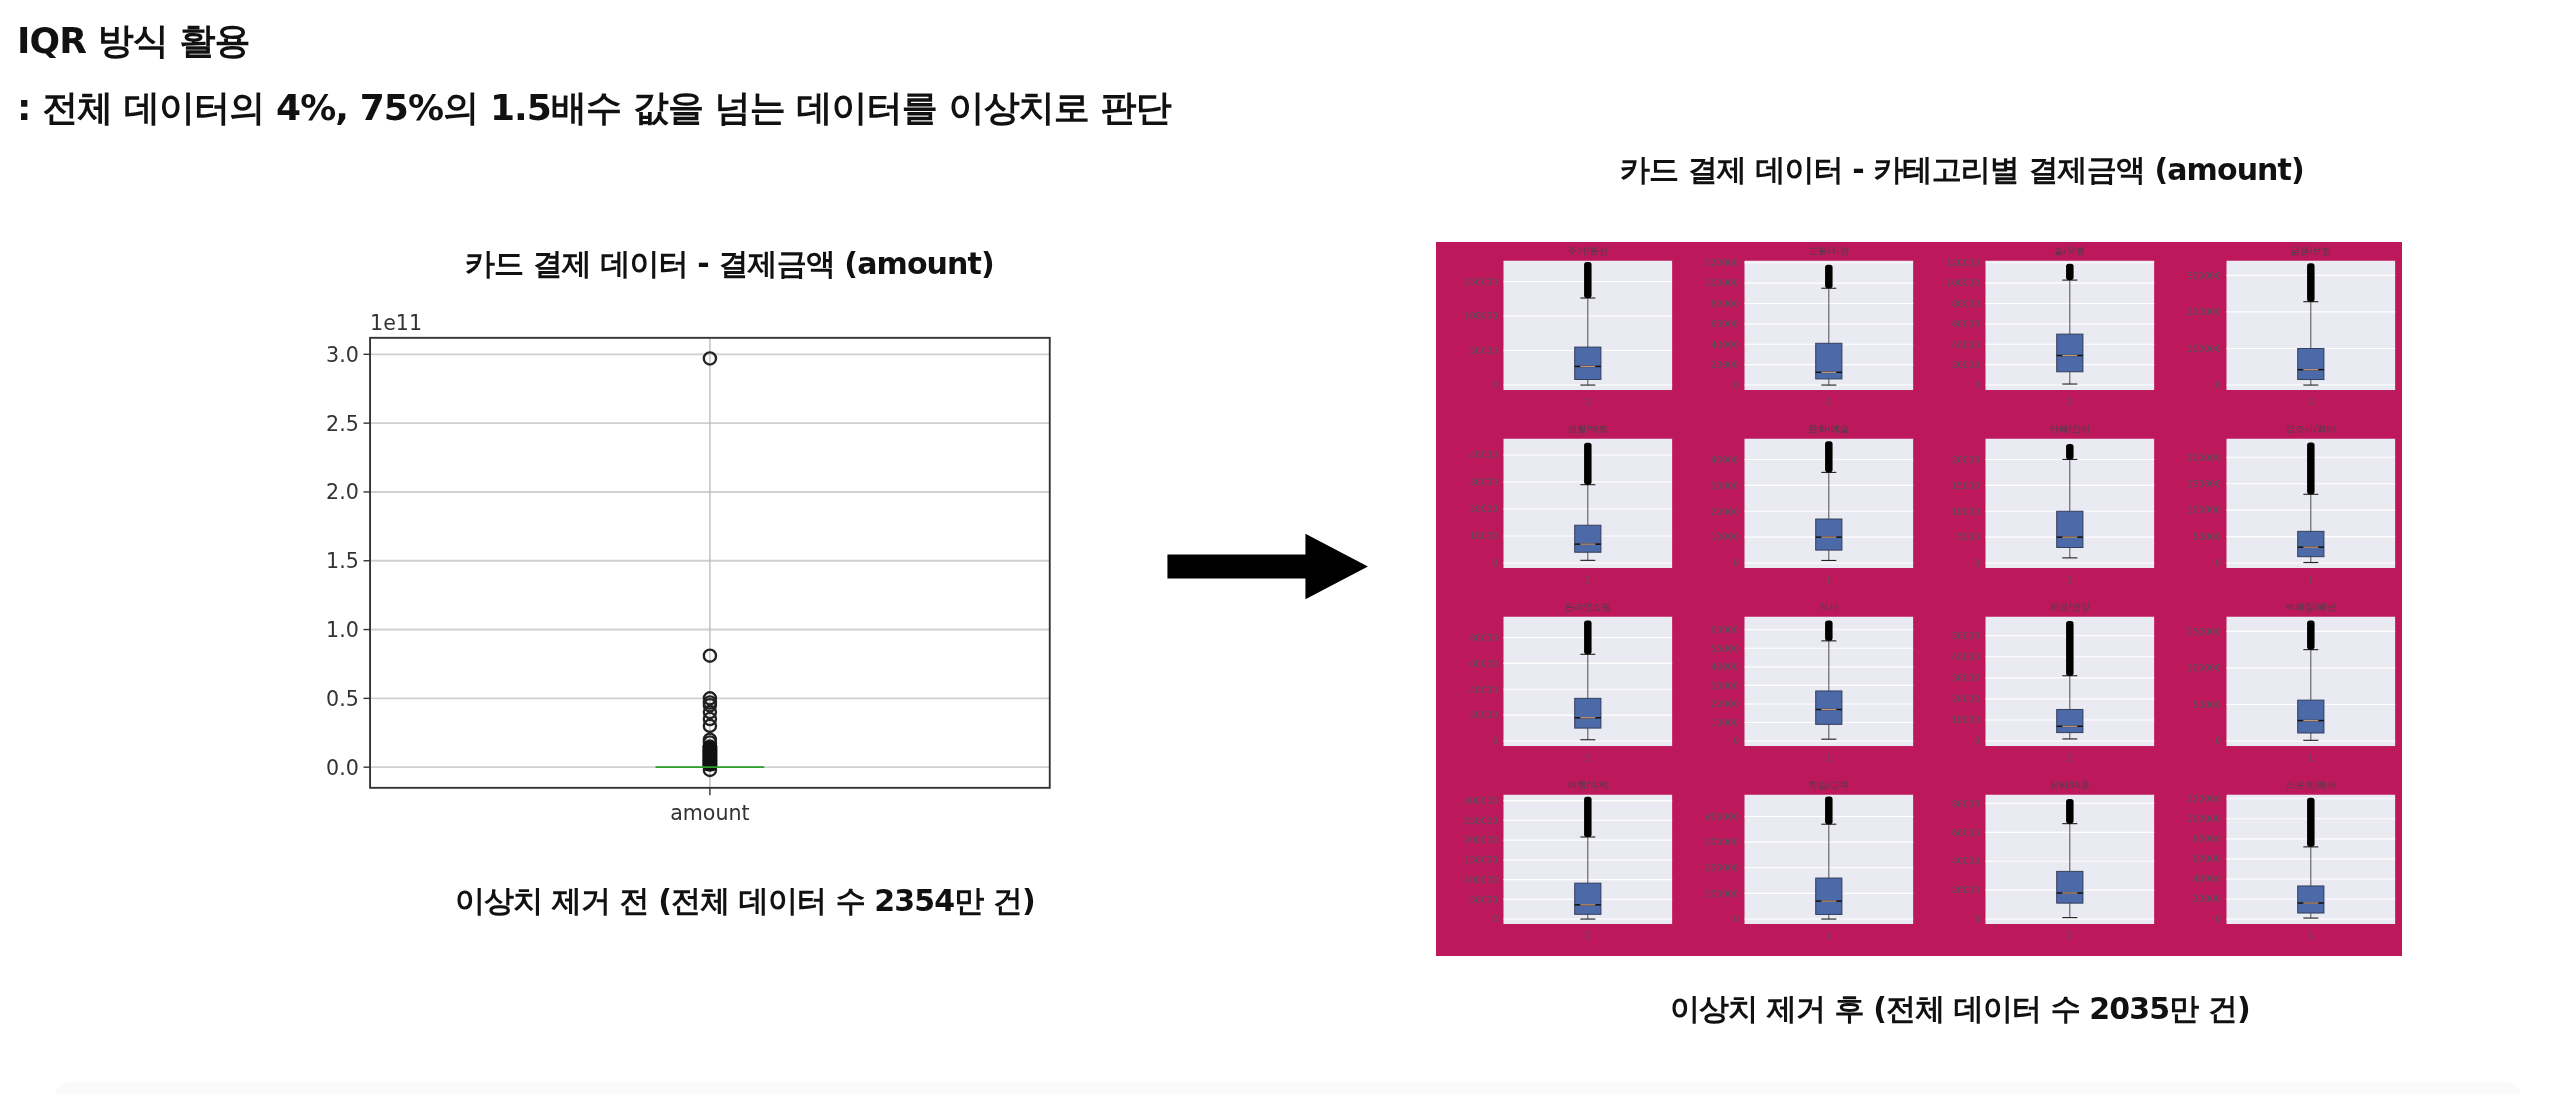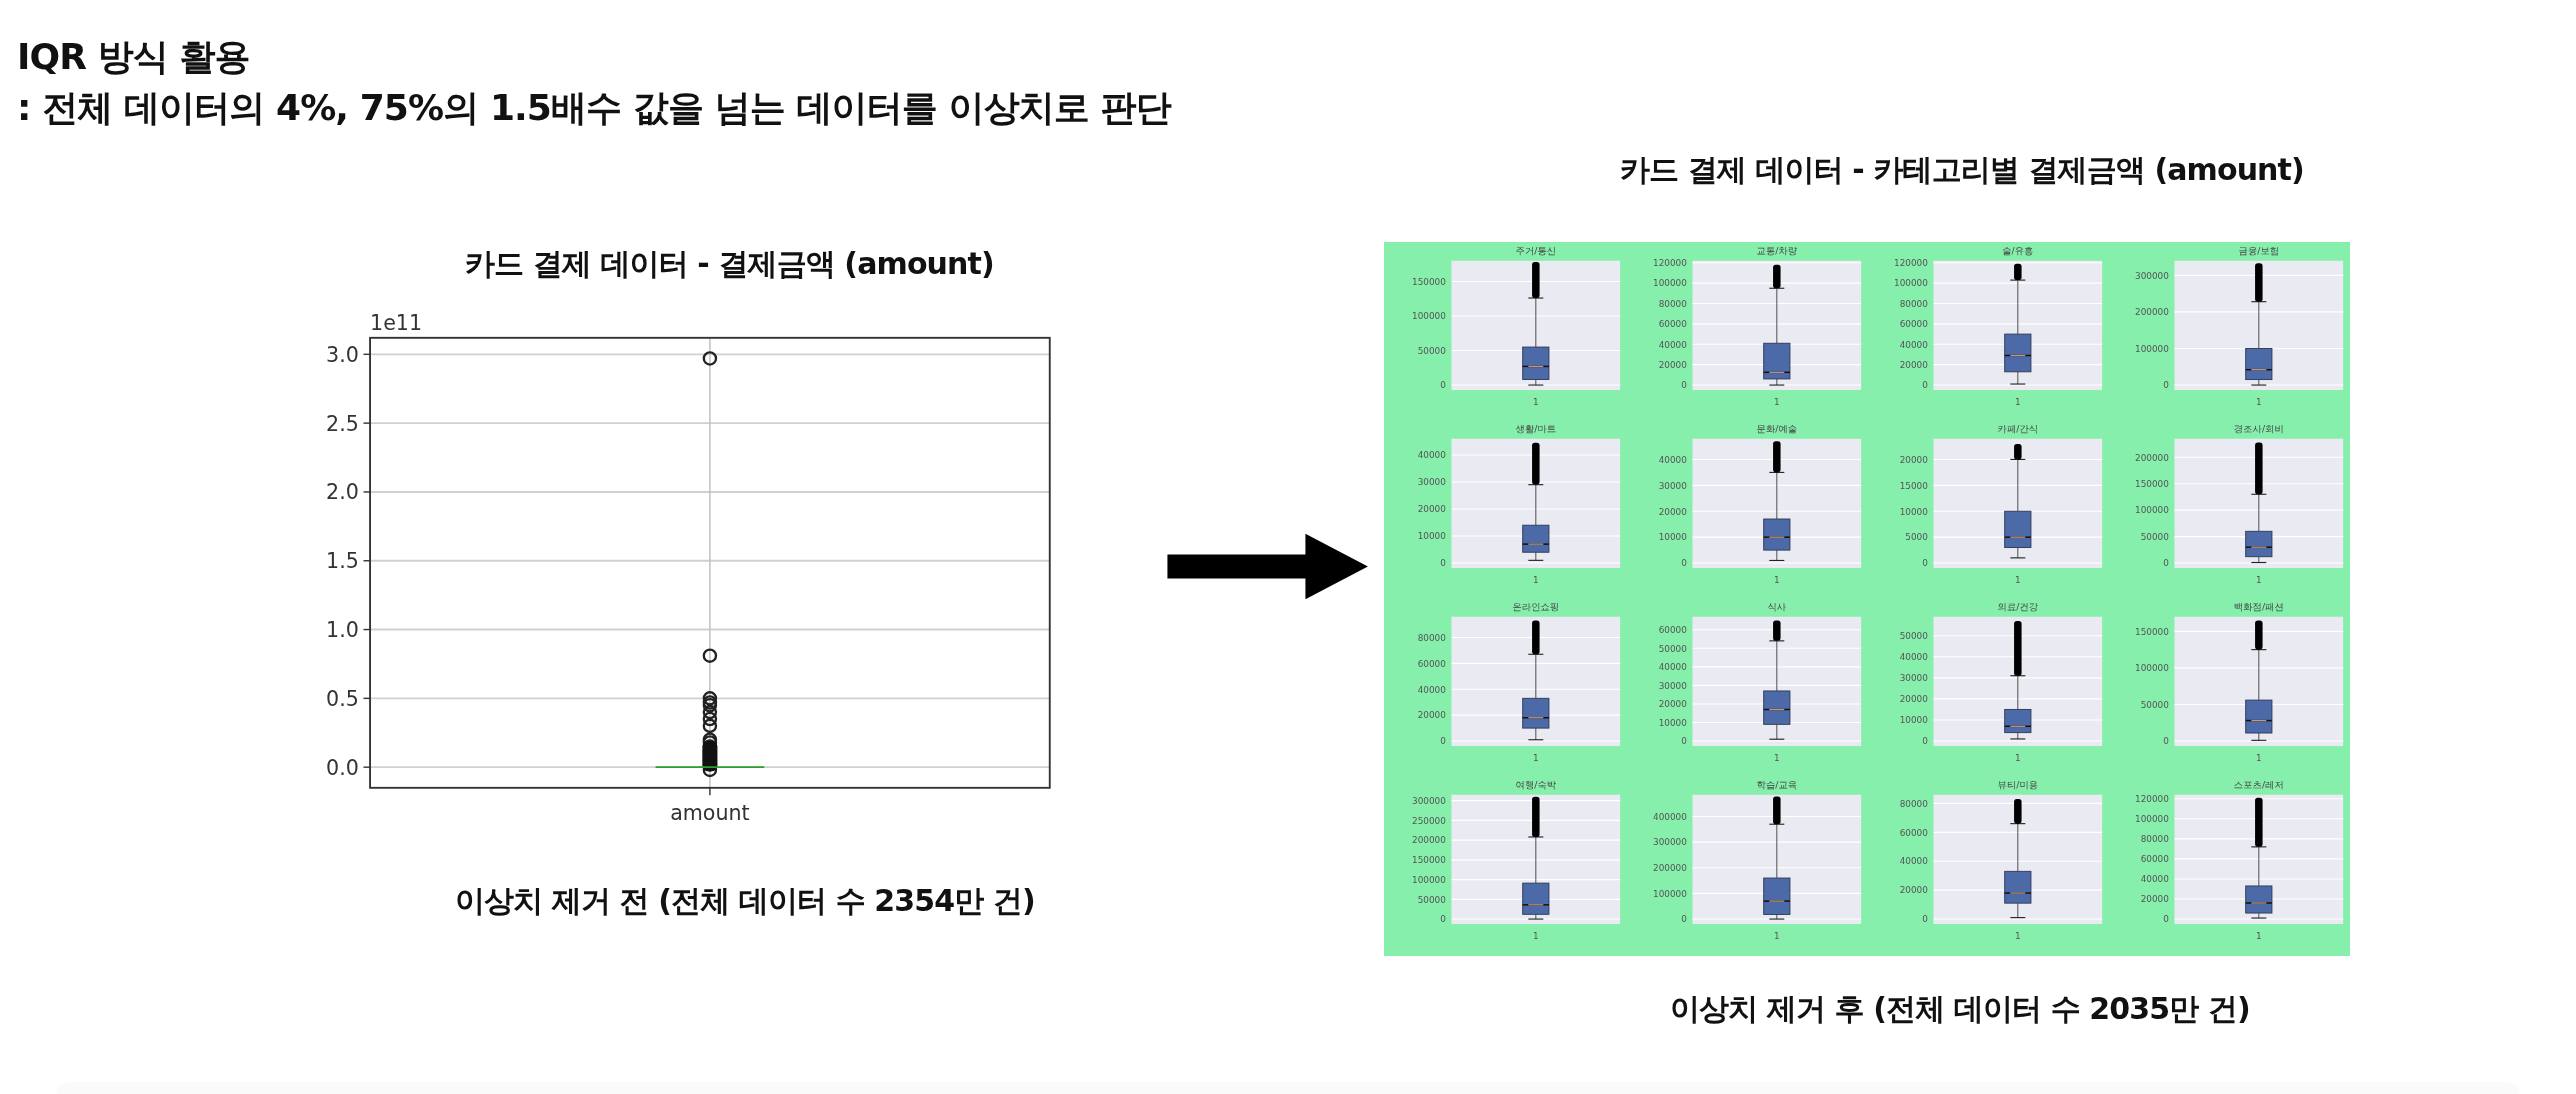--- a/index.html
+++ b/index.html
@@ -1,19 +1,19 @@
 <!DOCTYPE html>
 <html style="font-size:15px"><head>
 <meta charset="utf-8">
 <style>
   html, body { margin: 0; padding: 0; background: #ffffff; }
   body { width: 2576px; height: 1095px; position: relative; overflow: hidden;
          font-family: "DejaVu Sans", sans-serif; color: #111; }
   .abs { position: absolute; }
-  .h1 { left: 17px; top: 17px; font-size: 36px; font-weight: bold; letter-spacing: -0.9px; margin-top: 16px; }
+  .h1 { left: 17px; top: 17px; font-size: 36px; font-weight: bold; letter-spacing: -0.9px; }
   .h2 { left: 17px; top: 84px; font-size: 36px; font-weight: bold; letter-spacing: -0.9px; }
   .ctitle { font-size: 30px; font-weight: bold; letter-spacing: -0.9px; white-space: nowrap; }
   .caption { font-size: 30px; font-weight: bold; letter-spacing: -0.9px; white-space: nowrap; }
   svg text { font-family: "DejaVu Sans", sans-serif; }
   .grid-panel { position: absolute; }
   .bottom-fade { left: 56px; right: 56px; bottom: 0; height: 13px; background: #fafafa; border-radius: 13px 13px 0 0; }
 </style>
 </head>
 <body>
 
@@ -70,21 +70,21 @@
       <text x="427.5" y="549" text-anchor="middle" font-size="22" fill="#333">amount</text>
     </g>
   </svg>
 <div class="abs caption" style="left:445px; top:881px;margin-left:10px;">이상치 제거 전 (전체 데이터 수 2354만 건)</div>
 
 <svg class="abs" style="left:1167px; top:532px;" width="206" height="69" viewBox="0 0 220 74">
   <polygon points="0,24 148,24 148,2 215,37 148,72 148,50 0,50" fill="#000"></polygon>
 </svg>
 
 <div class="abs ctitle" style="left:1620px; top:150px;">카드 결제 데이터 - 카테고리별 결제금액 (amount)</div>
-<div class="grid-panel" id="facet-grid" style="left:1384px; top:242px; width:966px; height:714px; background:#86efac;">
+<div class="grid-panel" id="facet-grid" style="left:1436px; top:242px; width:966px; height:714px; background:#be185d;">
     <svg width="239" height="178" style="position: absolute; left: 0px; top: 0px;" viewBox="0 0 255 190">
       <text x="162" y="13" text-anchor="middle" font-size="10" fill="#444">주거/통신</text>
       <rect x="72" y="20" width="180" height="138" fill="#eaeaf2"></rect>
       <line x1="72" x2="252" y1="152.69230769230768" y2="152.69230769230768" stroke="#ffffff" stroke-width="1.2"></line>
       <text x="66" y="156.19230769230768" text-anchor="end" font-size="9.5" fill="#555">0</text>
       <line x1="72" x2="252" y1="115.83333333333333" y2="115.83333333333333" stroke="#ffffff" stroke-width="1.2"></line>
       <text x="66" y="119.33333333333333" text-anchor="end" font-size="9.5" fill="#555">50000</text>
       <line x1="72" x2="252" y1="78.97435897435898" y2="78.97435897435898" stroke="#ffffff" stroke-width="1.2"></line>
       <text x="66" y="82.47435897435898" text-anchor="end" font-size="9.5" fill="#555">100000</text>
       <line x1="72" x2="252" y1="42.11538461538461" y2="42.11538461538461" stroke="#ffffff" stroke-width="1.2"></line>

